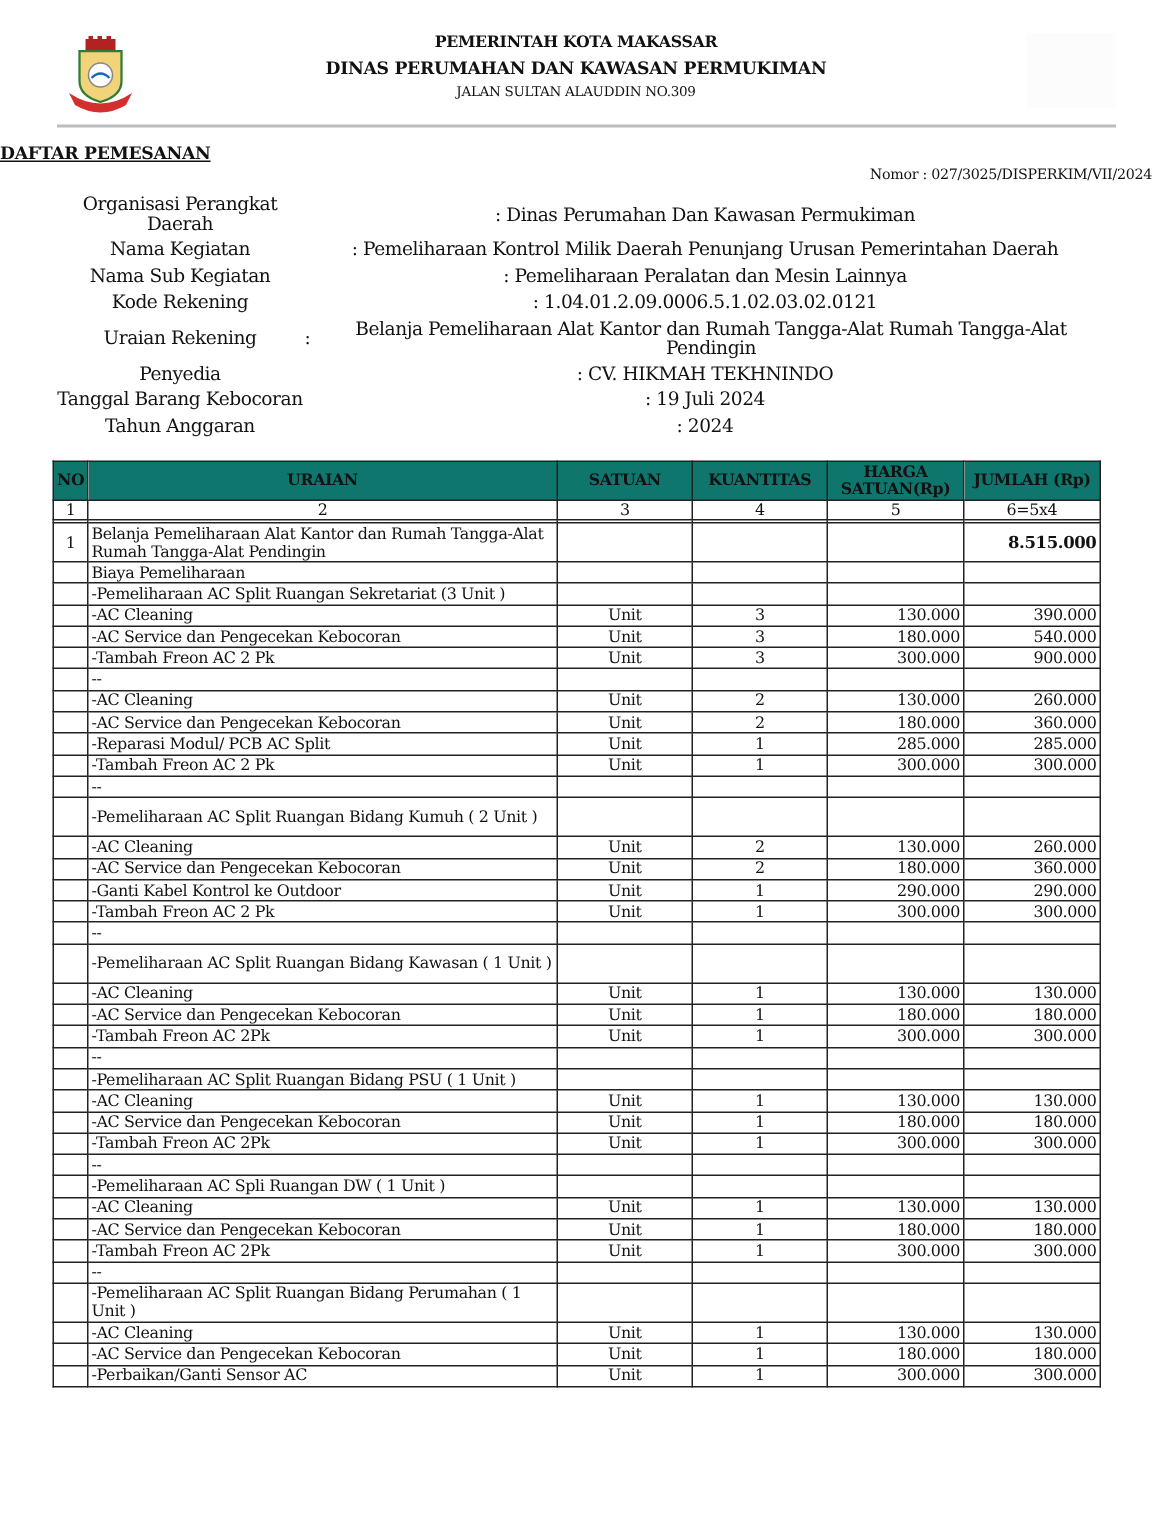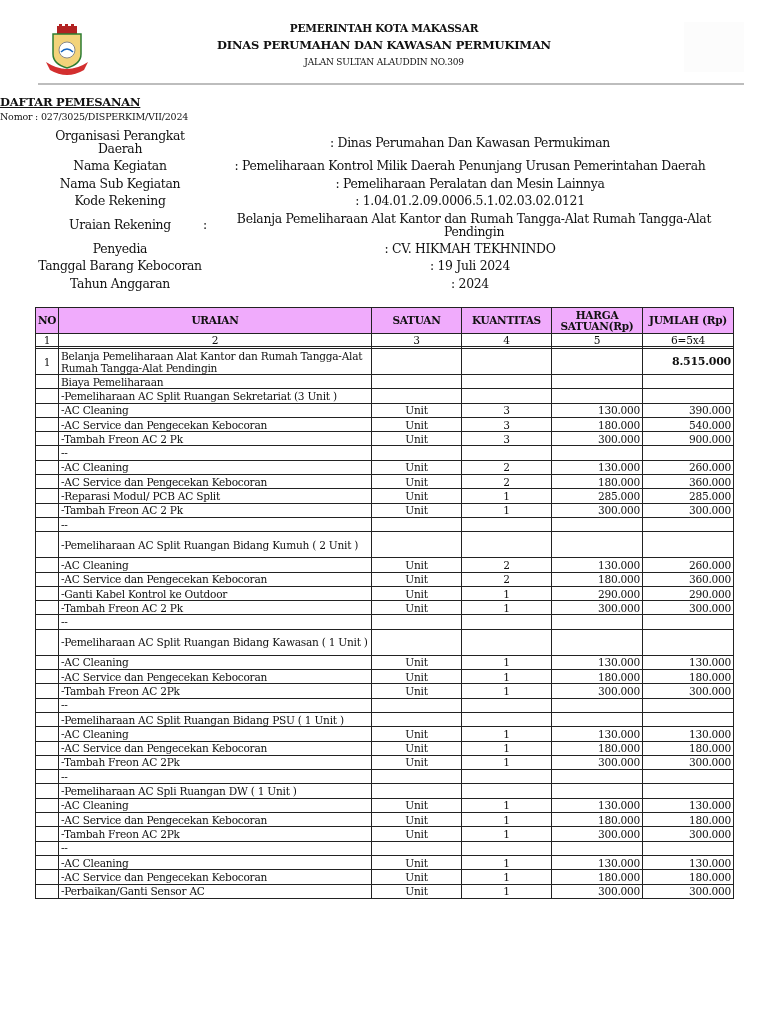--- a/index.html
+++ b/index.html
@@ -7,33 +7,33 @@
          font-family:"DejaVu Serif", serif; color:#111; }
   .logo { position:absolute; left:44px; top:24px; width:46px; height:52px; }
   .lh { position:absolute; left:0; width:768px; text-align:center; }
   .lh1 { top:22px; font-size:10.5px; font-weight:bold; letter-spacing:-0.2px; }
   .lh2 { top:38px; font-size:11.5px; font-weight:bold; letter-spacing:-0.2px; }
   .lh3 { top:57px; font-size:9px; letter-spacing:-0.2px; }
   .placeholder-box { position:absolute; left:684px; top:22px; width:60px; height:50px; background:#fcfcfc; }
   .rule { position:absolute; left:38px; top:83px; width:706px; height:2px; background:#bdbdbd; }
   .title { position:absolute; left:0; top:95px; width:768px; text-align:left;
            font-size:11.5px; font-weight:bold; text-decoration:underline; letter-spacing:-0.2px; }
-  .nomor { position:absolute; left:0; top:111px; width:768px; text-align:left; font-size:9.5px; letter-spacing:-0.2px; }
+  .nomor { position:absolute; left:0; top:111px; width:768px; text-align:right; font-size:9.5px; letter-spacing:-0.2px; }
 
   .info { position:absolute; left:38px; top:127px; width:700px; border-collapse:collapse; font-size:12.4px; letter-spacing:-0.3px; }
   .info td { padding:0; vertical-align:middle; line-height:13px; }
   .info td.k { width:164px; }
   .info td.c { width:6px; padding-right:2px; }
   .info tr { height:17.5px;text-align:center; }
   .info tr.tall { height:30px; }
 
   .grid { position:absolute; left:35px; top:307px; width:698px; border-collapse:collapse;
           font-size:10.6px; letter-spacing:-0.25px; table-layout:fixed; }
   .grid td, .grid th { border:1px solid #222; padding:0 2px; line-height:12px; overflow:hidden; white-space:nowrap; }
-  .grid th { background:#f0abfc; font-weight:bold; height:25px; font-size:10.5px; line-height:11px; }
+  .grid th { background:#0f766e; font-weight:bold; height:25px; font-size:10.5px; line-height:11px; }
   .grid tr.num td { text-align:center; height:11px; }
   .grid tr.gap td { height:1px; padding:0; border-left:1px solid #222; border-right:1px solid #222; }
   .grid tr.row td { height:13.3px; }
   .grid tr.two td { height:25px; white-space:normal; }
   .c-no { text-align:center; }
   .c-sat, .c-qty { text-align:center; }
   .c-hrg, .c-jml { text-align:right; }
   .bold { font-weight:bold; font-size:11px; }
 </style>
 </head>
@@ -390,20 +390,28 @@
         <td class="c-jml">300.000</td>
       </tr>
       <tr class="row">
         <td class="c-no"></td>
         <td class="c-ur">--</td>
         <td class="c-sat"></td>
         <td class="c-qty"></td>
         <td class="c-hrg"></td>
         <td class="c-jml"></td>
       </tr>
+      <tr class="two">
+        <td class="c-no"></td>
+        <td class="c-ur">-Pemeliharaan AC Split Ruangan Bidang Perumahan ( 1 Unit )</td>
+        <td class="c-sat"></td>
+        <td class="c-qty"></td>
+        <td class="c-hrg"></td>
+        <td class="c-jml"></td>
+      </tr>
       <tr class="row">
         <td class="c-no"></td>
         <td class="c-ur">-AC Cleaning</td>
         <td class="c-sat">Unit</td>
         <td class="c-qty">1</td>
         <td class="c-hrg">130.000</td>
         <td class="c-jml">130.000</td>
       </tr>
       <tr class="row">
         <td class="c-no"></td>

